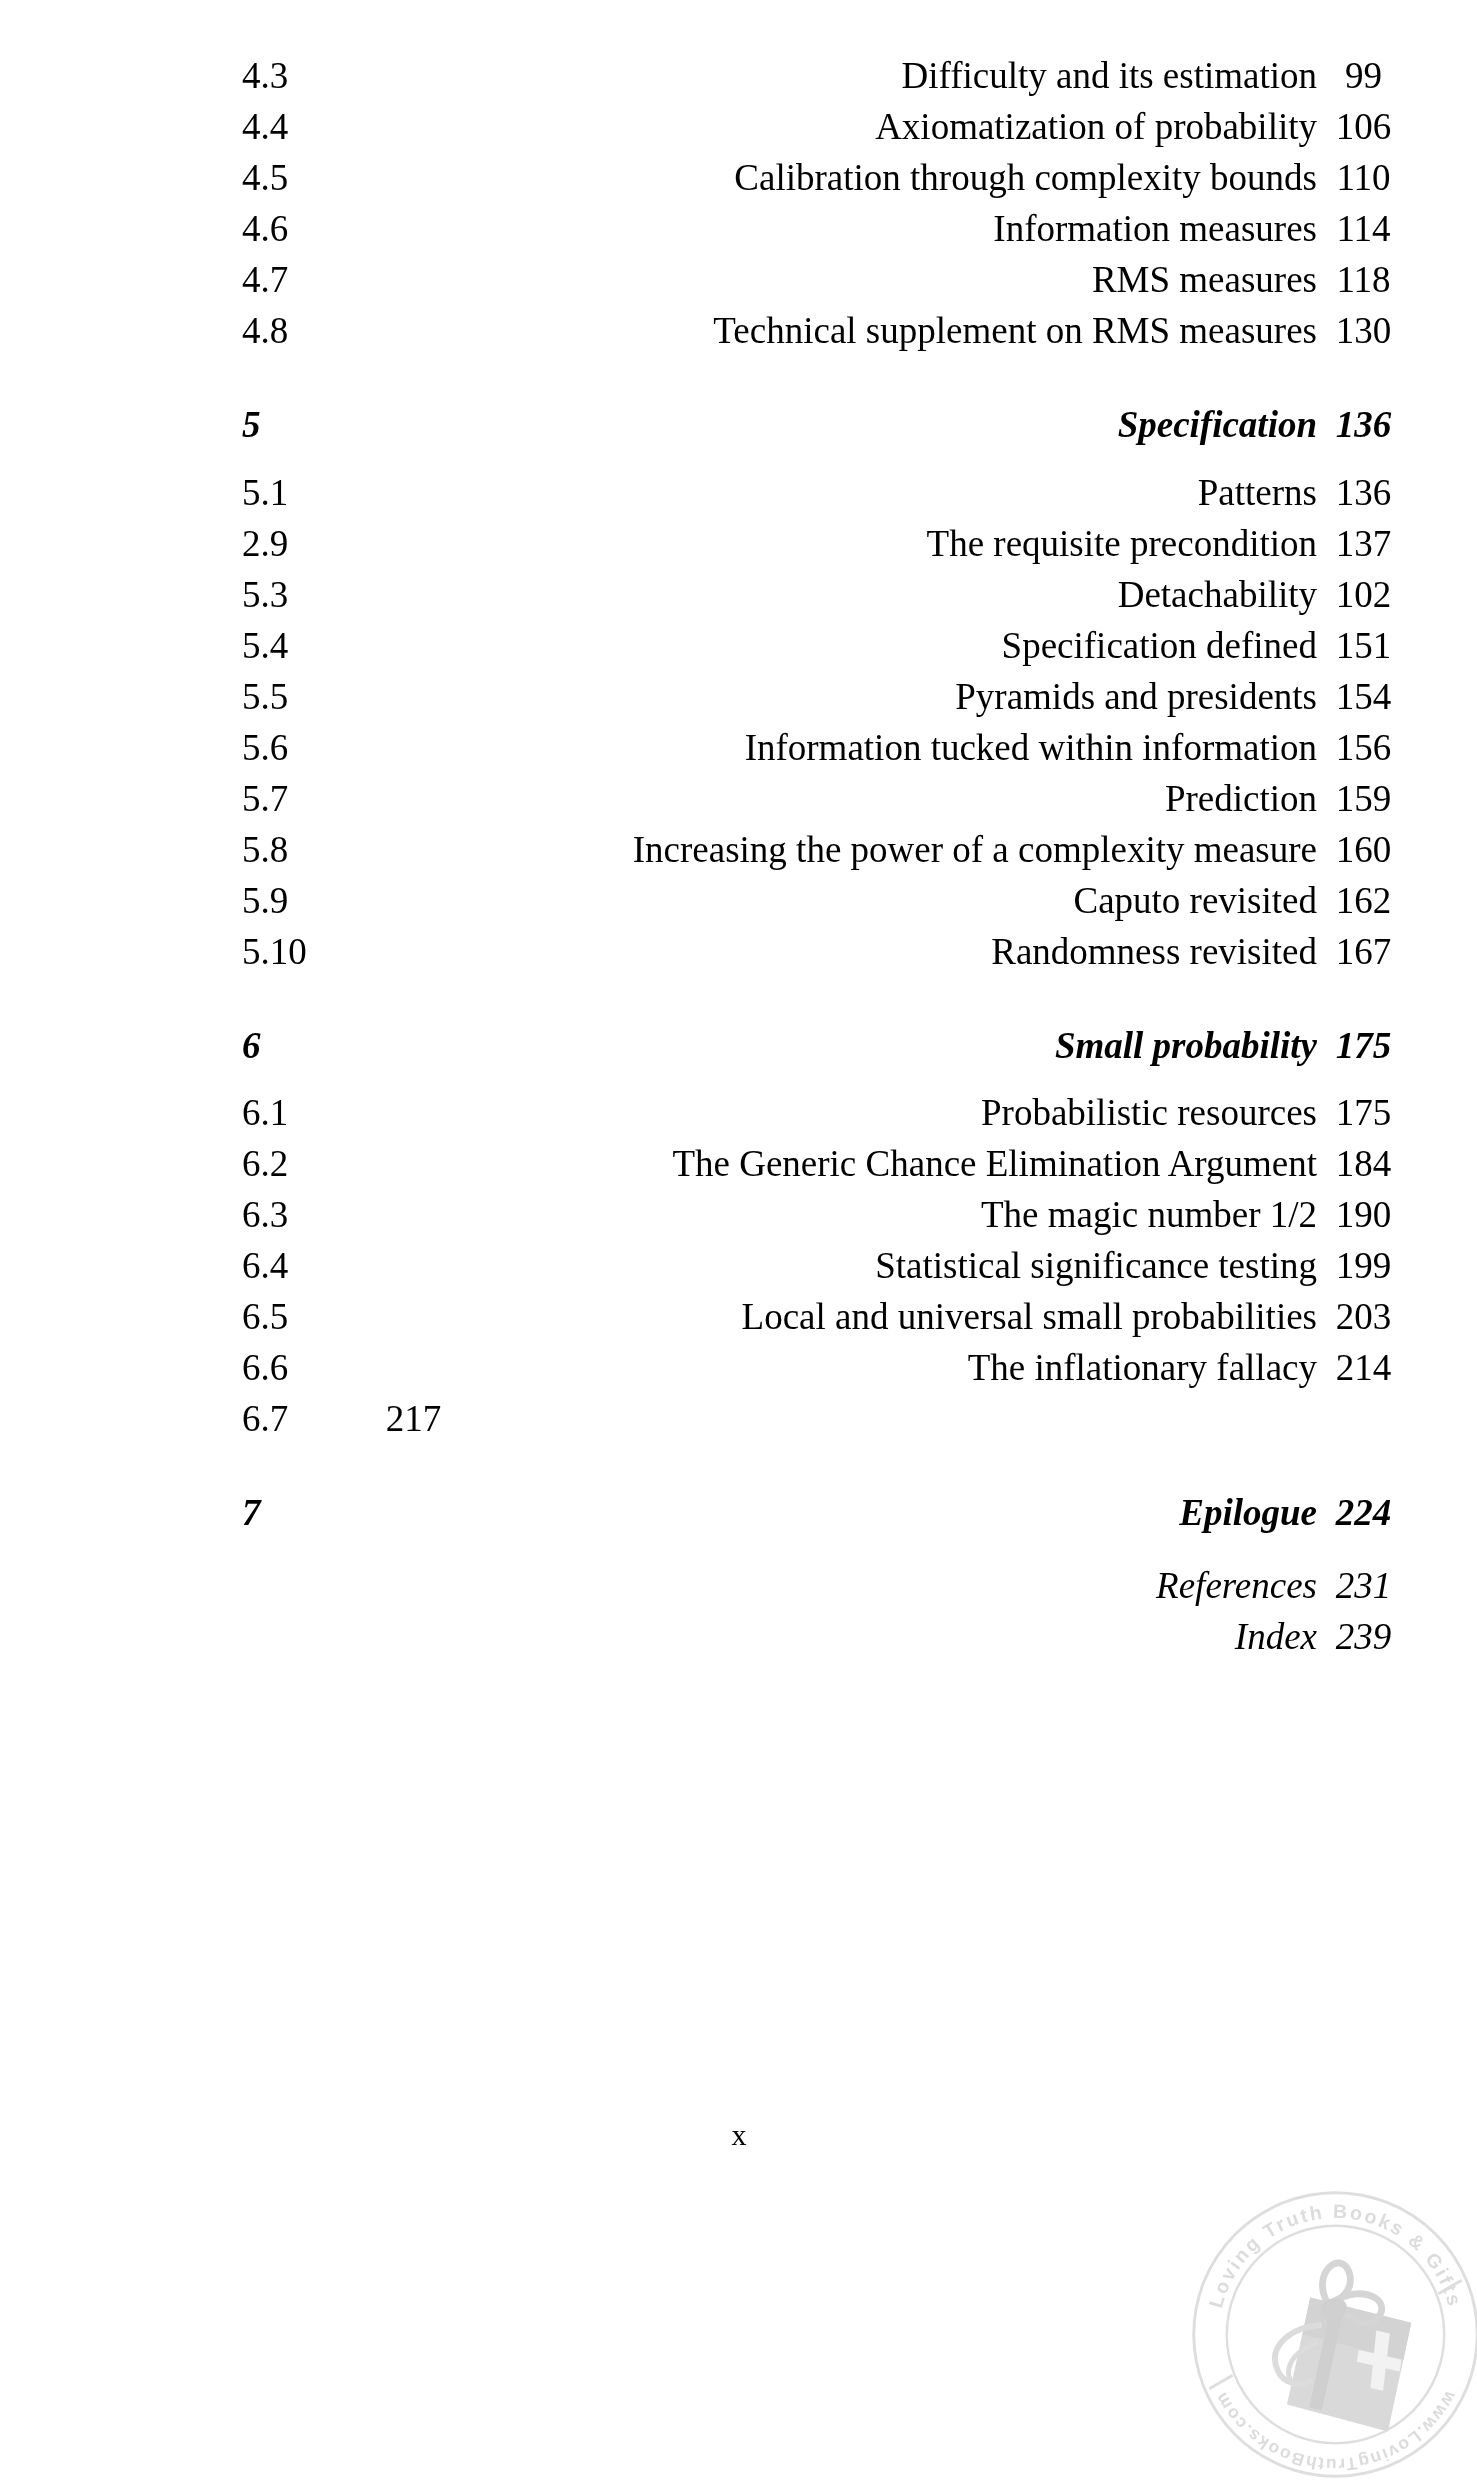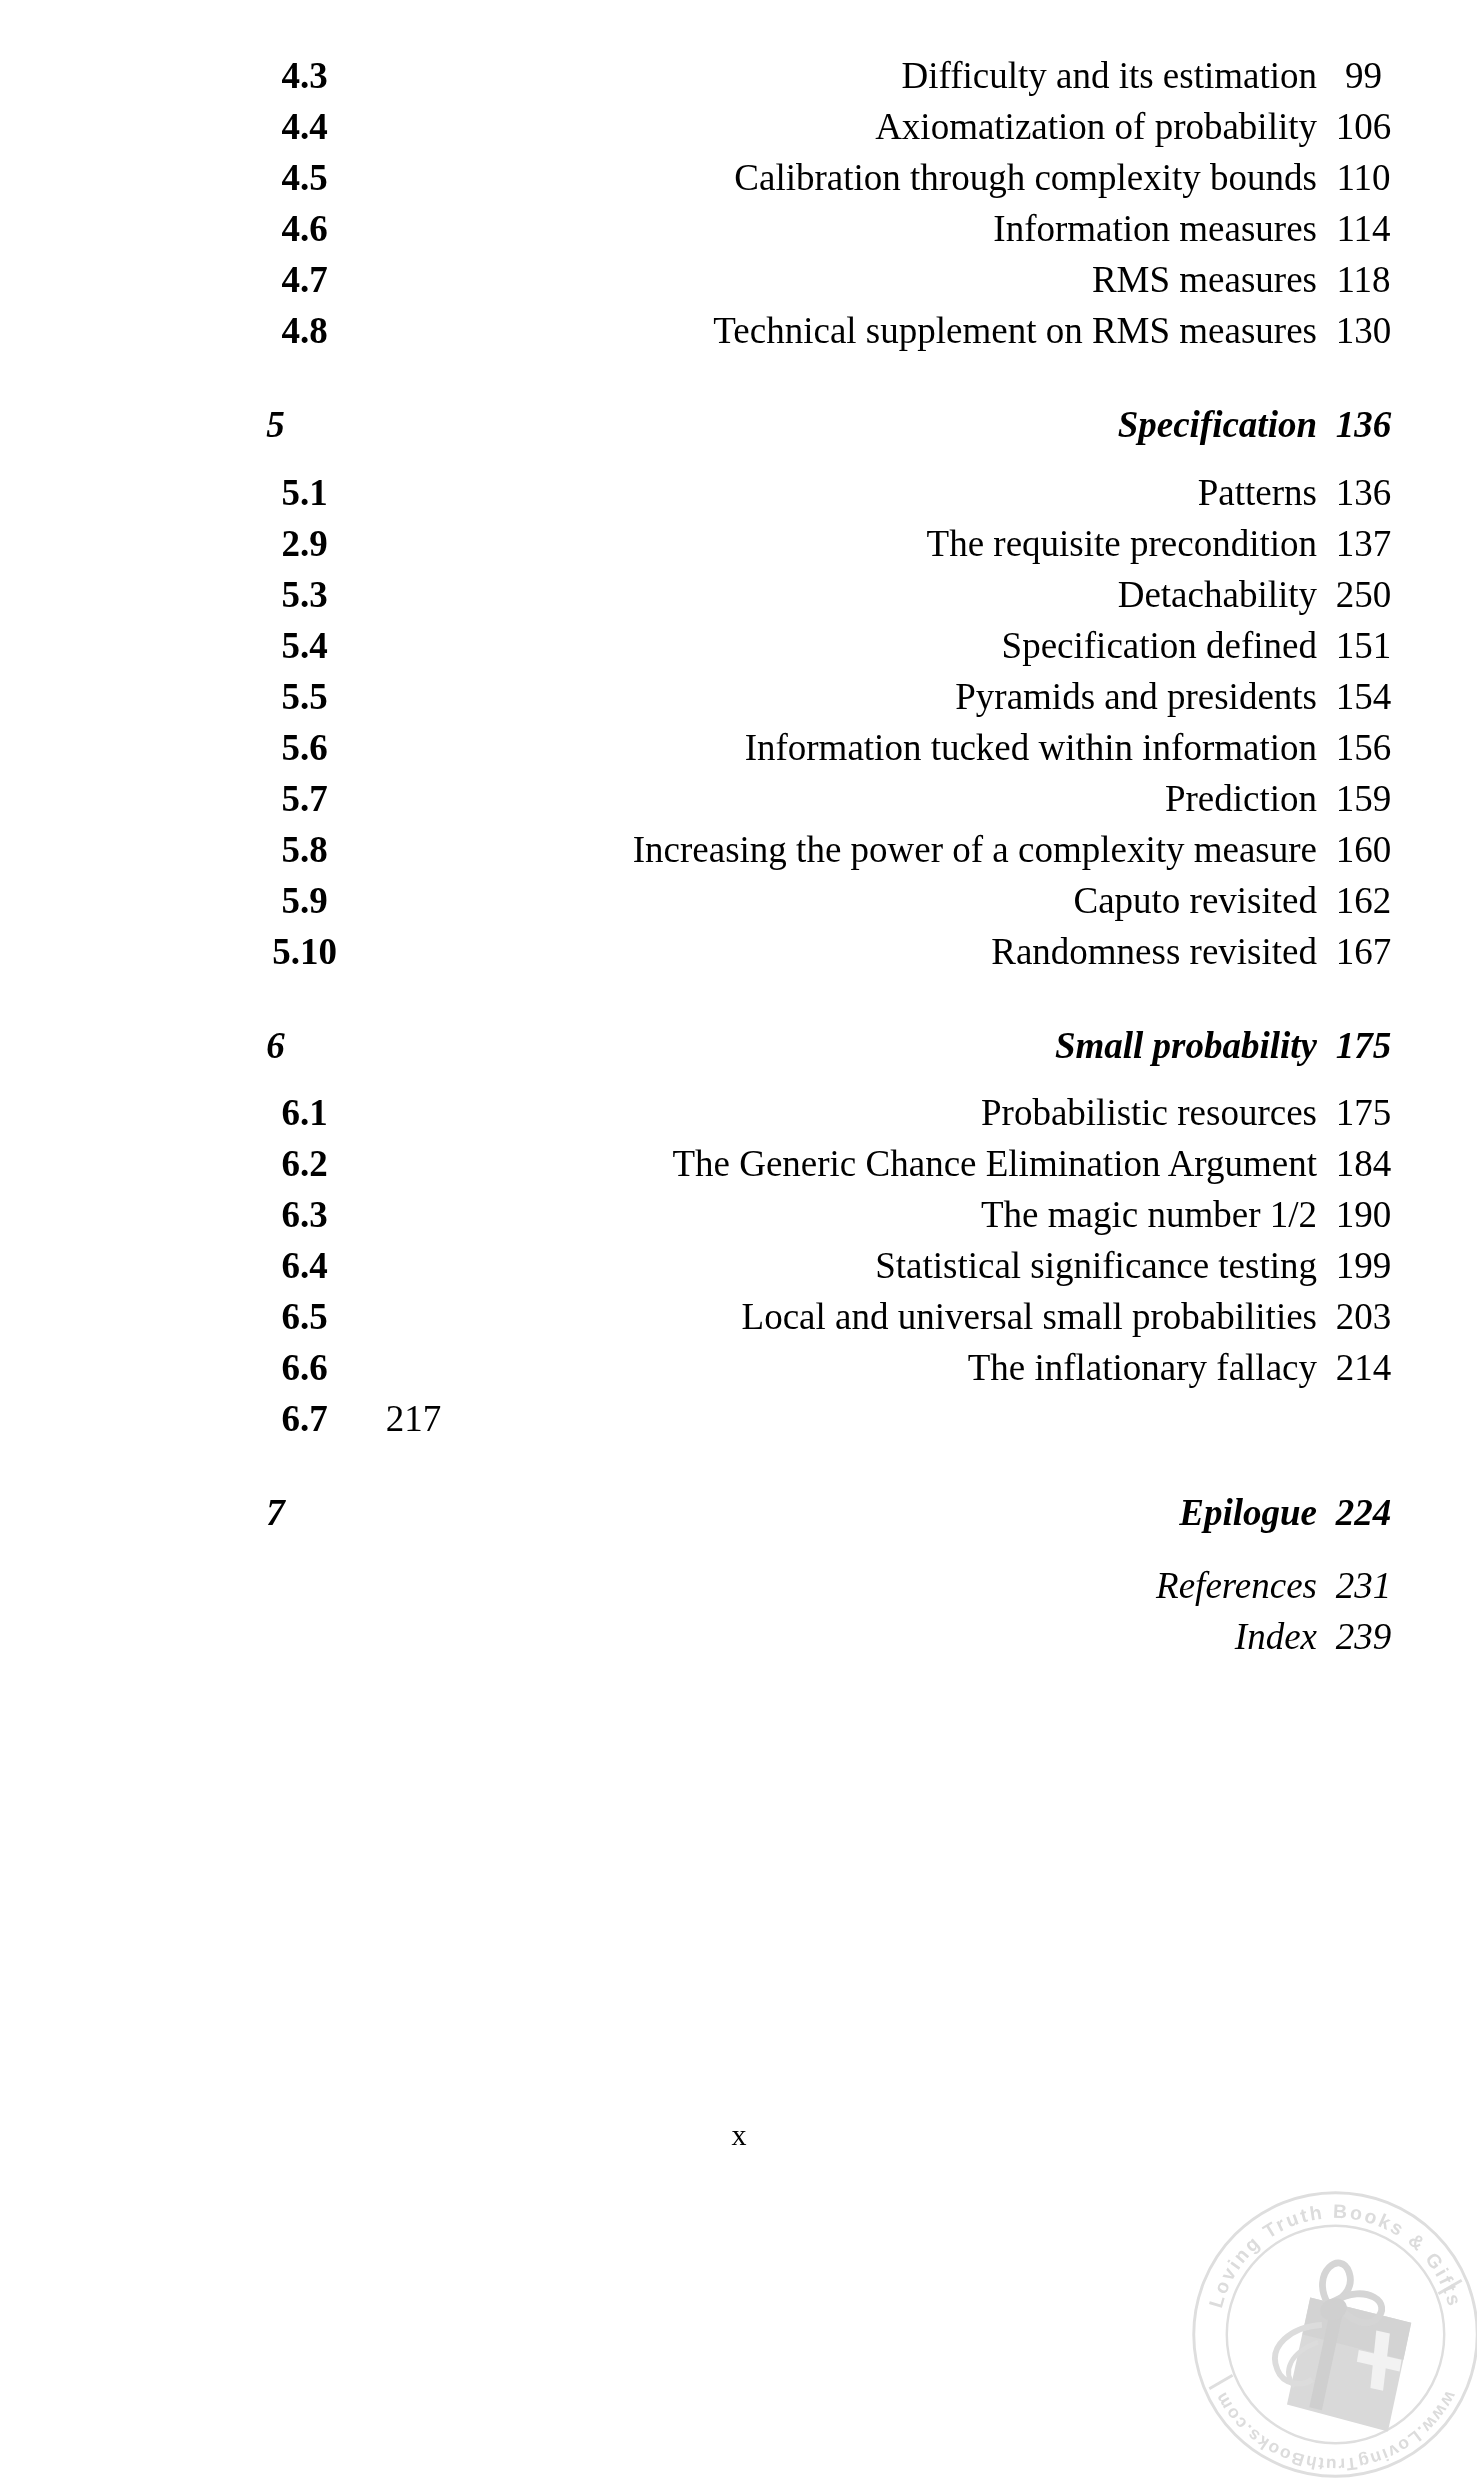--- a/index.html
+++ b/index.html
@@ -37,22 +37,21 @@
     align-items: baseline;
     height: 51px;
     font-size: 37px;
     line-height: 51px;
     white-space: nowrap;
   }
 
   .num {
     width: 125px;
     flex: 0 0 125px;
-    text-align: center;
-    font-weight: bold;
+    text-align: left;
   }
 
   .title {
     flex: 1 1 auto;
     text-align: right;
   }
 
   .pageno {
     flex: 0 0 auto;
     text-align: center;
@@ -160,21 +159,21 @@
         <span class="pageno">136</span>
       </div>
       <div class="row">
         <span class="num">2.9</span>
         <span class="title">The requisite precondition</span>
         <span class="pageno">137</span>
       </div>
       <div class="row">
         <span class="num">5.3</span>
         <span class="title">Detachability</span>
-        <span class="pageno">250</span>
+        <span class="pageno">102</span>
       </div>
       <div class="row">
         <span class="num">5.4</span>
         <span class="title">Specification defined</span>
         <span class="pageno">151</span>
       </div>
       <div class="row">
         <span class="num">5.5</span>
         <span class="title">Pyramids and presidents</span>
         <span class="pageno">154</span>

